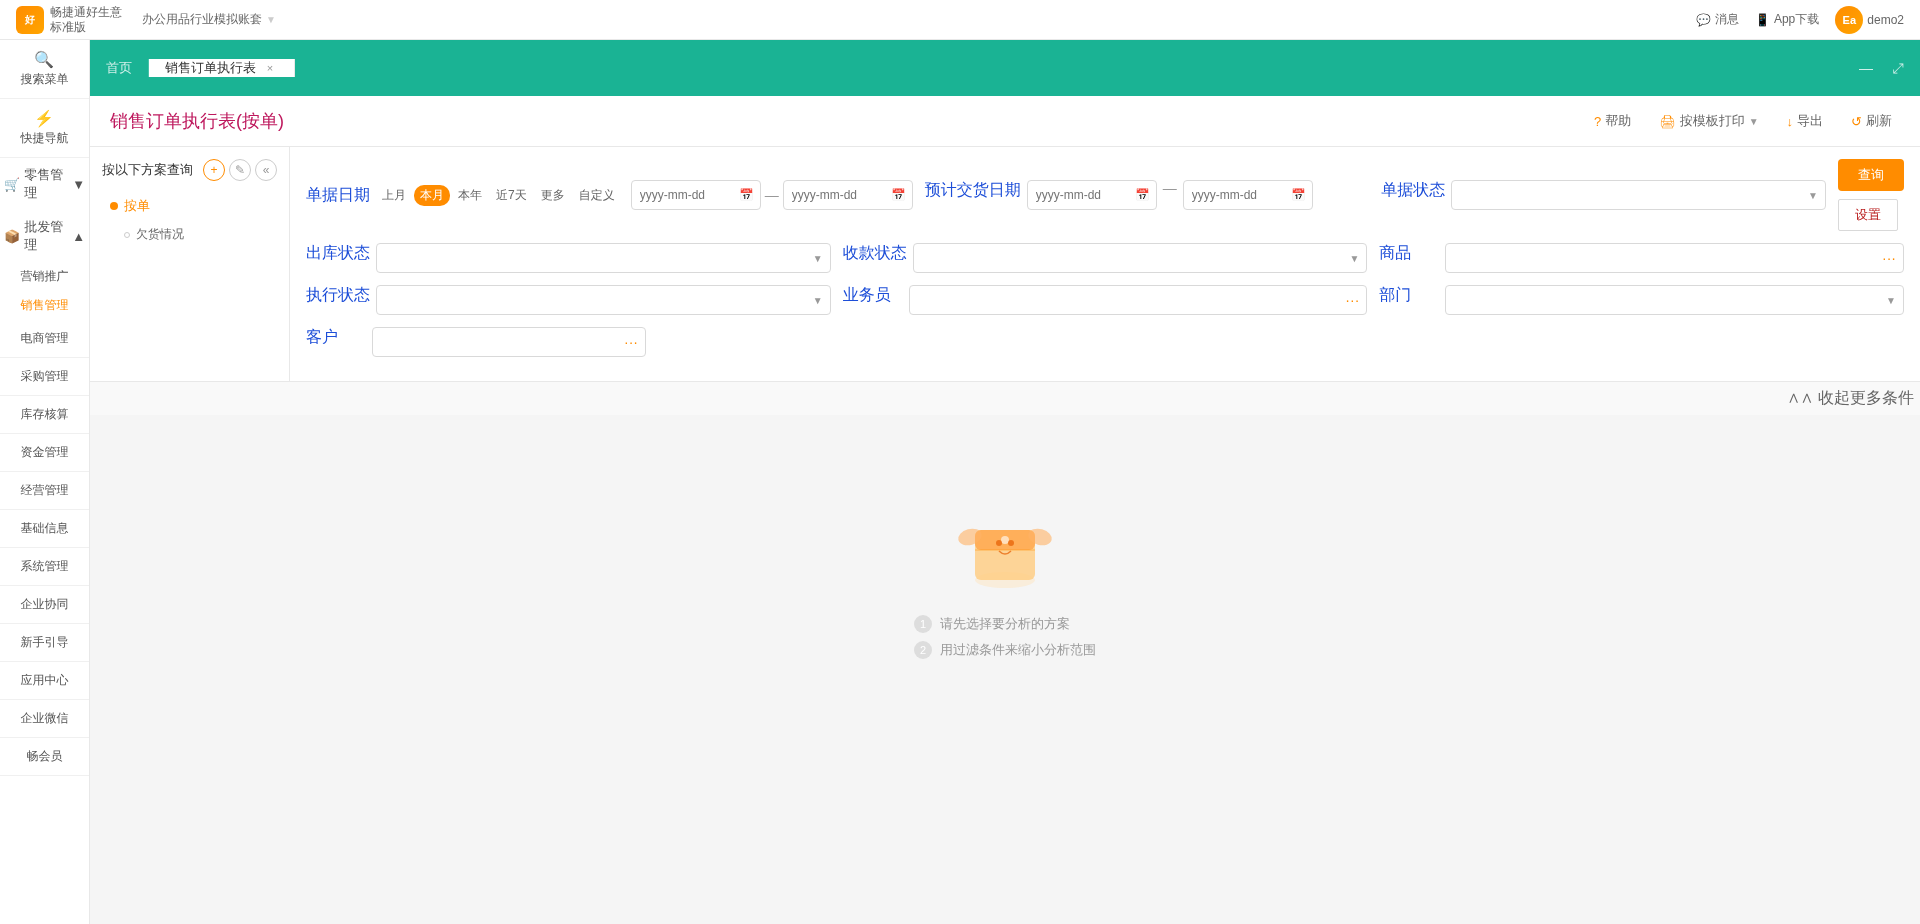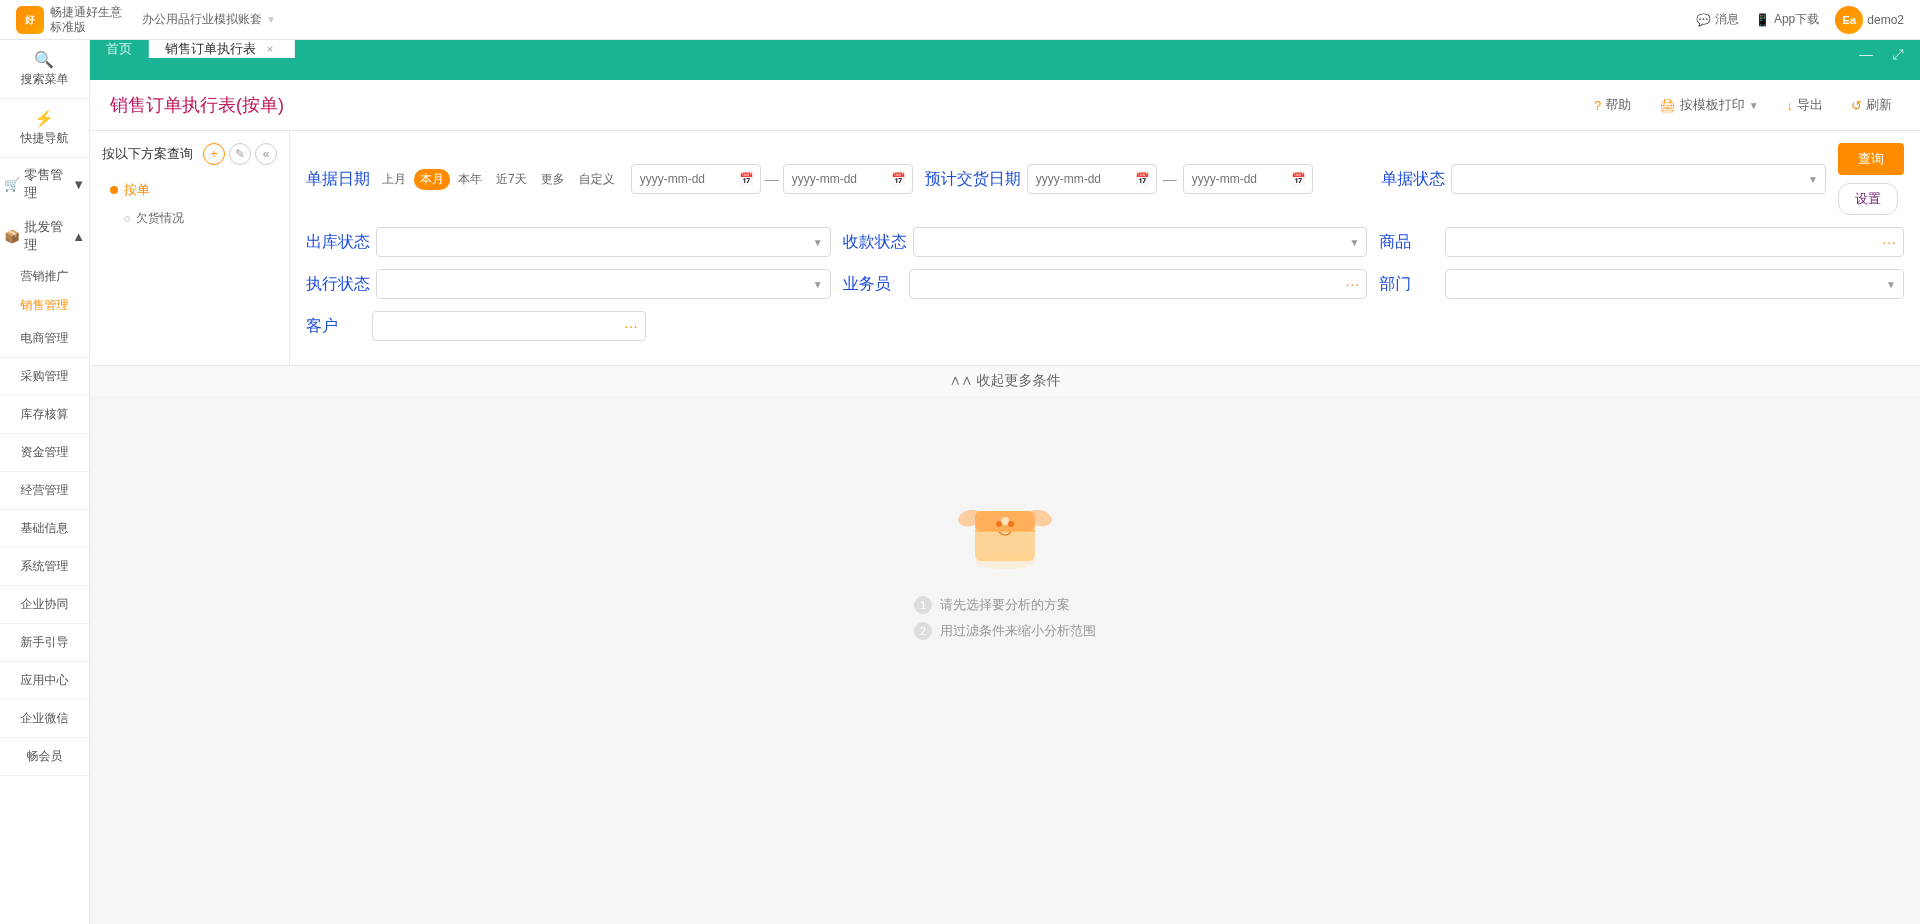--- a/index.html
+++ b/index.html
@@ -111,24 +111,24 @@
     
     .content-area {
       flex: 1;
       display: flex;
       flex-direction: column;
       overflow: hidden;
     }
 
     
     .tab-bar {
-      height: 40px;
+      height: 56px;
       background: #1ab394;
       display: flex;
-      align-items: flex-start;
+      align-items: center;
       flex-shrink: 0;
     }
     .tab-item {
       display: flex;
       align-items: center;
       padding: 0 16px;
       font-size: 13px;
       color: rgba(255,255,255,0.8);
       cursor: pointer;
       gap: 6px;
@@ -276,21 +276,20 @@
       padding: 12px 16px;
     }
     .filter-row {
       display: flex;
       align-items: center;
       gap: 12px;
       margin-bottom: 12px;
     }
     .filter-field {
       display: flex;
-      align-items: center;
       gap: 6px;
       flex: 1;
     }
     .filter-label {
       font-size: 16px;
       color: #1d4ed8;
       white-space: nowrap;
       min-width: 60px;
     }
     .select-wrapper {
@@ -363,46 +362,46 @@
       position: absolute;
       right: 6px;
       color: #ff8c00;
       font-size: 12px;
       pointer-events: none;
     }
     .date-separator { color: #999; font-size: 14px; }
 
     
     .collapse-btn {
-      text-align: center;
+      text-align: right;
       padding: 6px;
       color: #666;
-      font-size: 14px;
+      font-size: 16px;
       cursor: pointer;
       background: #f9f9f9;
       border-top: 1px solid #e8e8e8;
     }
 
     
     .action-btn-primary {
       background: #ff8c00;
       color: #fff;
       border: none;
       padding: 6px 20px;
       border-radius: 4px;
       font-size: 13px;
       cursor: pointer;
       height: 32px;
     }
     .action-btn-secondary {
       background: #fff;
-      color: #701a75;
+      color: #b91c1c;
       border: 1px solid #d9d9d9;
       padding: 5px 16px;
-      border-radius: 12px;
+      border-radius: 2px;
       font-size: 13px;
       cursor: pointer;
       height: 32px;
     }
 
     
     .empty-state {
       display: flex;
       flex-direction: column;
       align-items: center;

